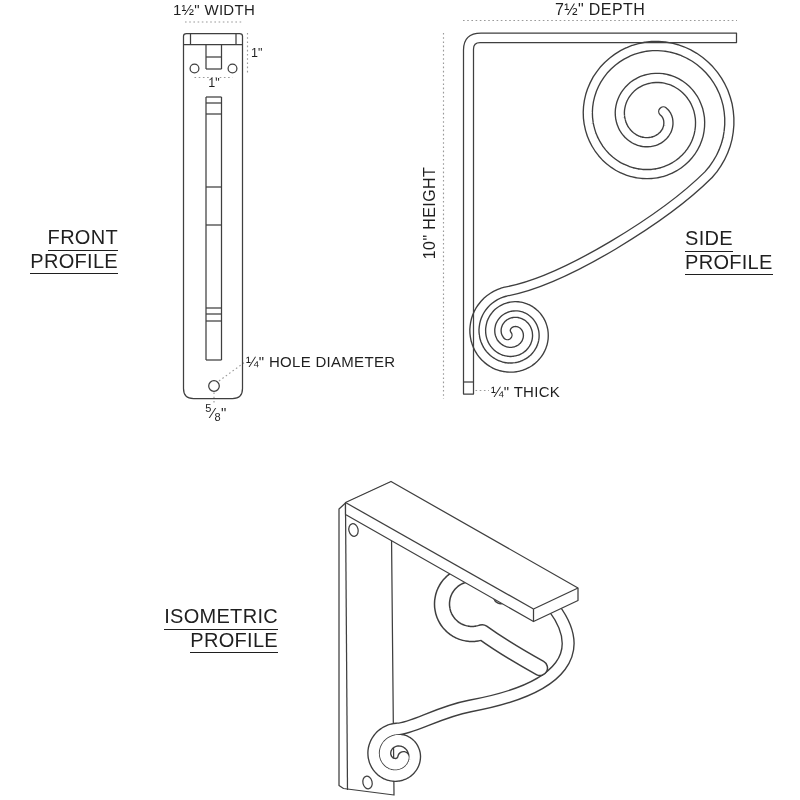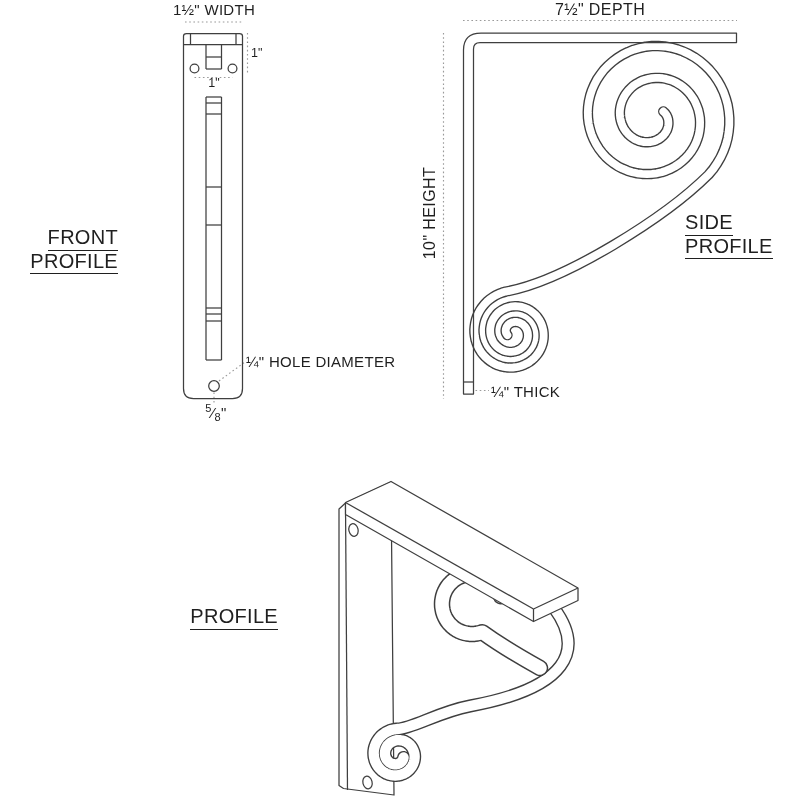--- a/index.html
+++ b/index.html
@@ -117,20 +117,21 @@
 <div class="label dimtxt" style="left:246px;top:353px;">¼" HOLE DIAMETER</div>
 <div class="label dimtxt ta-c" style="left:188px;top:402px;width:56px;"><span class="frac-sup">5</span><span>⁄</span><span class="frac-sub">8</span><span>"</span></div>
 <div class="label title ta-r" style="left:22px;top:227px;width:96px;">
   <div><span class="ln">FRONT</span></div>
   <div><span class="ln">PROFILE</span></div>
 </div>
 
 <div class="label dimtxt-md ta-c" style="left:500px;top:1px;width:200px;">7½" DEPTH</div>
 <div class="label dimtxt-md ta-c rot90" style="left:354px;top:204px;width:152px;">10" HEIGHT</div>
 <div class="label dimtxt" style="left:491px;top:383px;">¼" THICK</div>
-<div class="label title ta-l" style="left:685px;top:212px;width:110px;">
+<div class="label title ta-l" style="left:685px;top:228px;width:110px;">
   <div><span class="ln">SIDE</span></div>
   <div><span class="ln">PROFILE</span></div>
 </div>
 
 <div class="label title ta-r" style="left:148px;top:606px;width:130px;">
+  <div><span class="ln">ISOMETRIC</span></div>
   <div><span class="ln">PROFILE</span></div>
 </div>
 
 </body></html>

